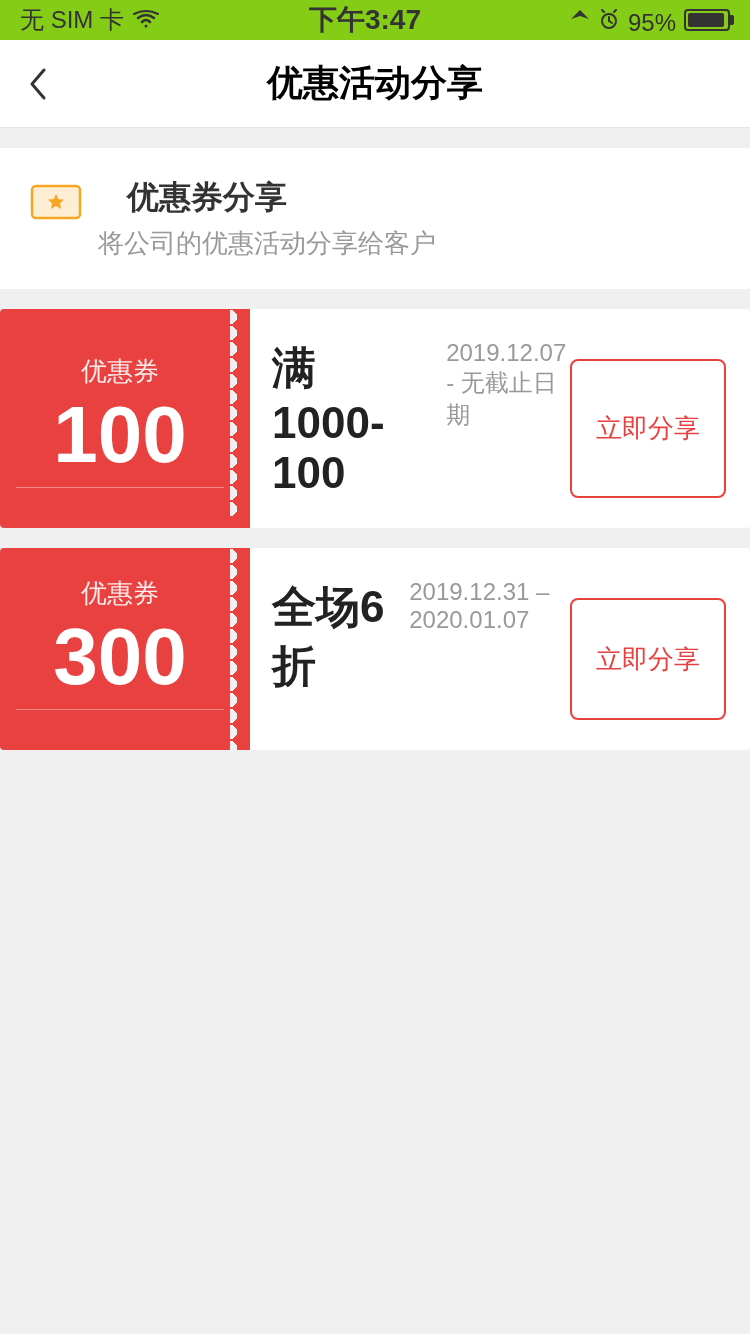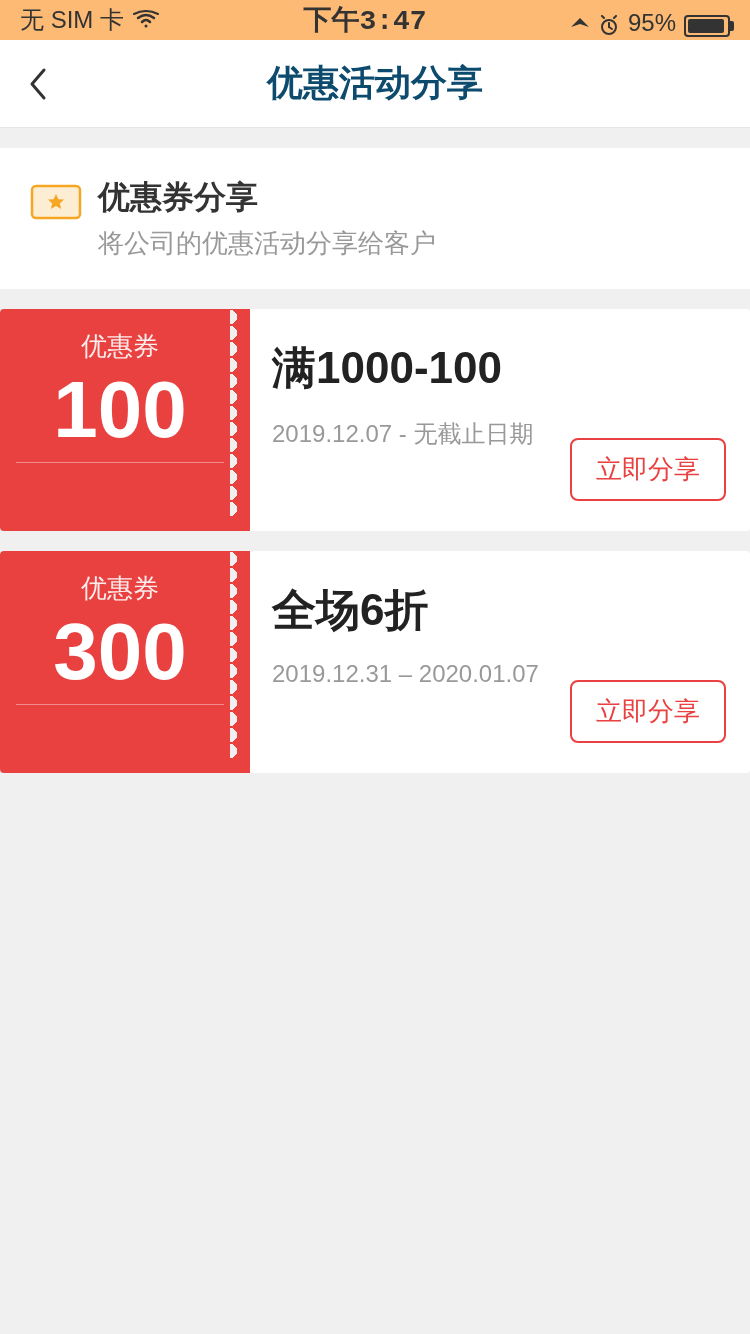--- a/index.html
+++ b/index.html
@@ -10,42 +10,41 @@
       background-color: #f0f0f0;
       font-family: -apple-system, "PingFang SC", "Helvetica Neue", sans-serif;
       font-size: 28px;
       color: #333;
     }
 
     
     .status-bar {
       width: 100%;
       height: 40px;
-      background: #fdba74;
+      background: #84cc16;
       display: flex;
       align-items: center;
       justify-content: space-between;
       padding: 0 20px;
       font-size: 24px;
       font-weight: 500;
     }
     .status-left {
       display: flex;
       align-items: center;
       gap: 8px;
       font-size: 24px;
     }
     .status-center {
       font-size: 28px;
       font-weight: 600;
-      font-family: Liberation Mono, monospace;
     }
     .status-right {
       display: flex;
-      align-items: flex-end;
+      align-items: flex-start;
       gap: 8px;
       font-size: 24px;
       margin-top: 6px;
     }
     .battery-icon {
       width: 46px;
       height: 22px;
       border: 2px solid #333;
       border-radius: 4px;
       position: relative;
@@ -87,21 +86,21 @@
       left: 24px;
       font-size: 36px;
       color: #333;
       cursor: pointer;
       display: flex;
       align-items: center;
     }
     .nav-title {
       font-size: 36px;
       font-weight: 600;
-      color: #0c4a6e;
+      color: #000000;
     }
 
     
     .section-header {
       background: #fff;
       padding: 28px 30px;
       display: flex;
       align-items: flex-start;
       gap: 16px;
       margin-top: 20px;
@@ -120,20 +119,21 @@
     }
     .section-text {
       display: flex;
       flex-direction: column;
       gap: 6px;
     }
     .section-title {
       font-size: 32px;
       font-weight: 600;
       color: #333;
+      margin-left: 29px;
     }
     .section-subtitle {
       font-size: 26px;
       color: #999;
     }
 
     
     .coupon-list {
       margin-top: 20px;
       display: flex;
@@ -153,22 +153,22 @@
     }
 
     
     .coupon-left {
       width: 240px;
       flex-shrink: 0;
       background: #e94040;
       display: flex;
       flex-direction: column;
       align-items: center;
-      justify-content: flex-start;
-      padding: 20px 16px;
+      justify-content: flex-end;
+      padding: 28px 16px;
       position: relative;
       border-radius: 4px 0 0 4px;
     }
 
     
     .coupon-left::after {
       content: '';
       position: absolute;
       right: -10px;
       top: 0;
@@ -214,21 +214,20 @@
       font-size: 24px;
       color: rgba(255,255,255,0.9);
       text-align: center;
     }
 
     
     .coupon-right {
       flex: 1;
       padding: 30px 24px 30px 32px;
       display: flex;
-      flex-direction: column;
       justify-content: center;
       gap: 20px;
     }
     .coupon-name {
       font-size: 44px;
       font-weight: 700;
       color: #222;
     }
     .coupon-bottom {
       display: flex;

